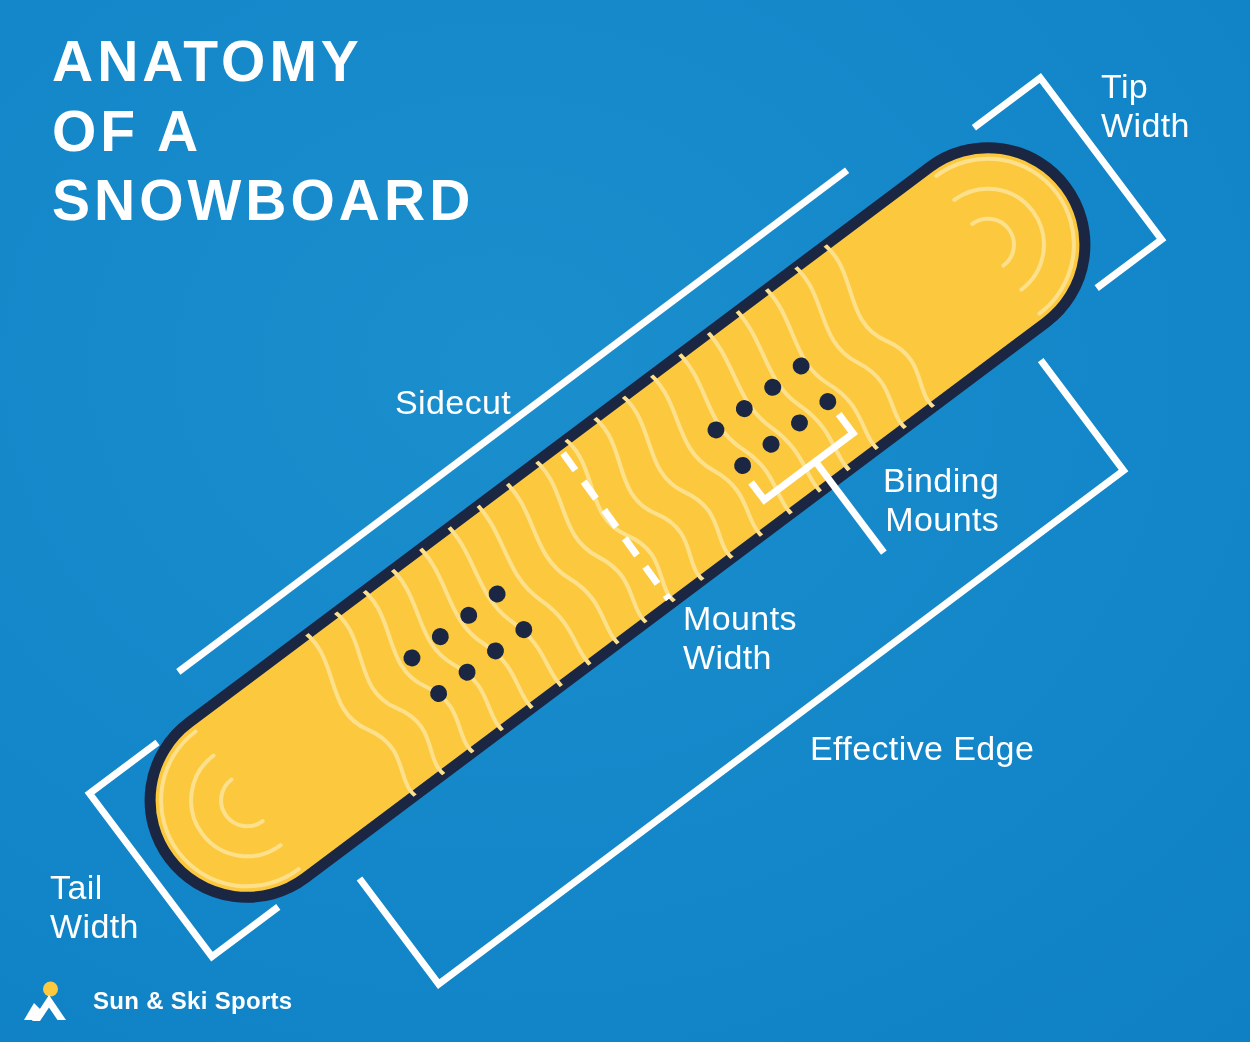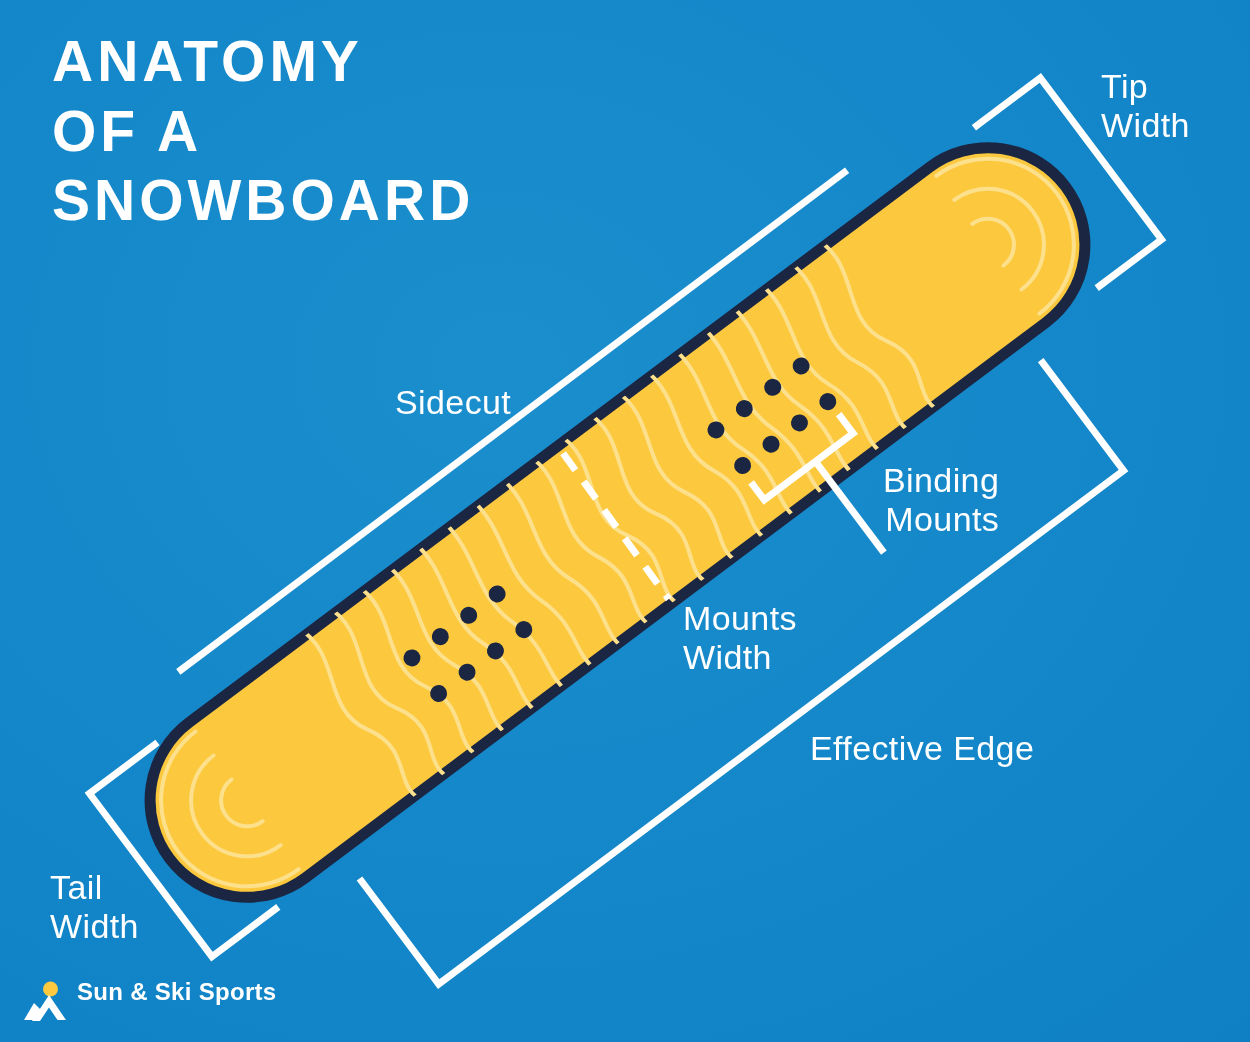--- a/index.html
+++ b/index.html
@@ -18,21 +18,21 @@
     position:absolute;color:#ffffff;font-size:34px;font-weight:400;
     line-height:1.16;letter-spacing:.4px;white-space:nowrap;
   }
   .label span{display:block;}
   .lbl-tip{left:1101px;top:67px;}
   .lbl-sidecut{left:387px;top:383px;margin-left:8px;}
   .lbl-binding{left:883px;top:461px;text-align:right;}
   .lbl-waist{left:683px;top:599px;}
   .lbl-edge{left:810px;top:729px;}
   .lbl-tail{left:50px;top:841px;margin-top:27px;}
-  .logo{position:absolute;left:23px;top:978px;display:flex;gap:8px;}
+  .logo{position:absolute;left:23px;top:978px;display:flex;align-items:center;gap:24px;}
   .logo-text{color:#ffffff;font-size:24px;font-weight:700;letter-spacing:.3px;white-space:nowrap;}
 </style>
 </head>
 <body>
 
 <div class="canvas">
 
   <svg class="board-svg" width="1250" height="1042" viewBox="0 0 1250 1042">
     <defs>
       <clipPath id="boardClip">

